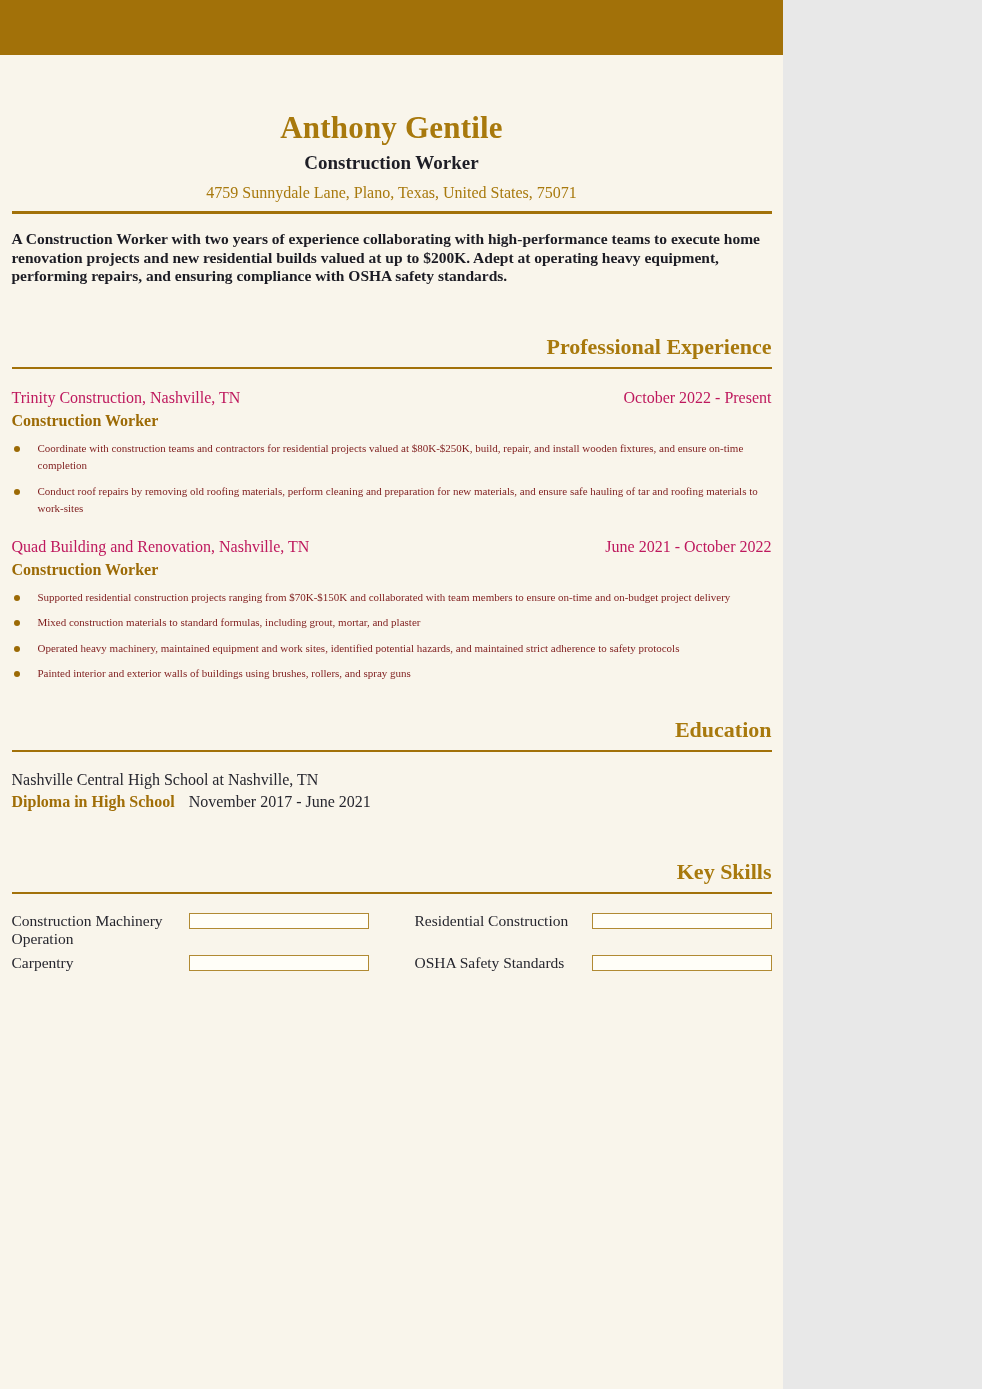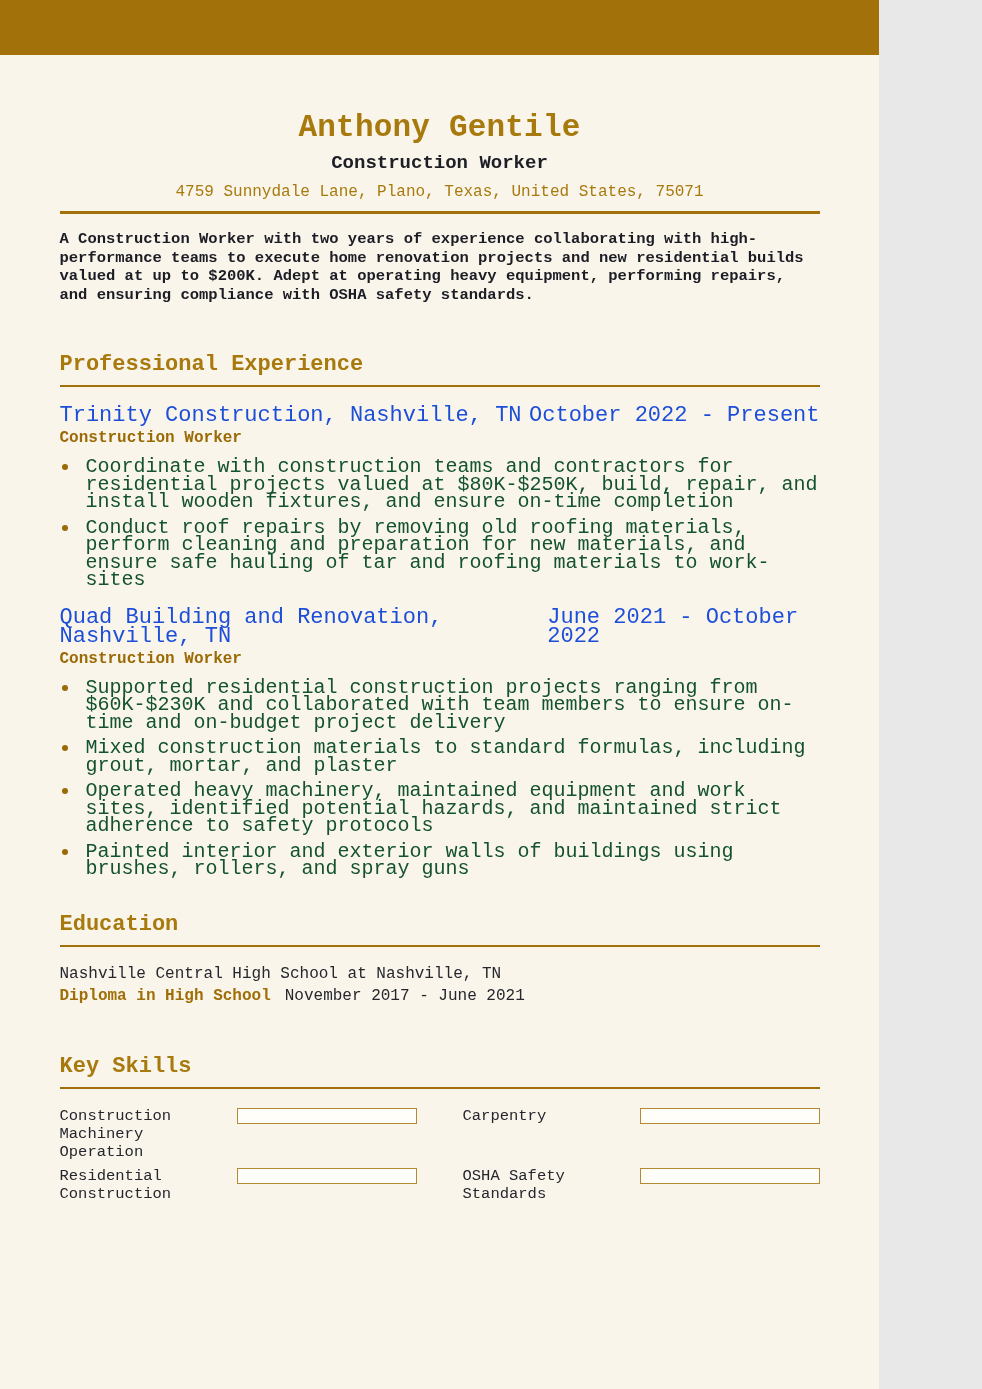--- a/index.html
+++ b/index.html
@@ -3,25 +3,24 @@
 <meta charset="utf-8">
 <style>
   html, body { margin: 0; padding: 0; }
   body {
     width: 982px;
     background: #e8e8e8;
     font-family: "Liberation Serif", "DejaVu Serif", serif;
   }
   .page {
     position: relative;
-    width: 879px;
+    width: 783px;
     height: 1389px;
     background: #F9F5EB;
     overflow: hidden;
-    font-family: Liberation Mono, monospace;
   }
   .top-band {
     height: 55px;
     background: #A27109;
   }
   .content {
     width: 760px;
     margin: 0 auto;
   }
   
@@ -72,55 +71,55 @@
   }
   
   .section-head { margin-top: 48px; }
   .section-head.tight { margin-top: 34px; }
   .section-head h2 {
     margin: 0;
     font-size: 22px;
     line-height: 26px;
     font-weight: bold;
     color: #A8790D;
-    text-align: left;
+    text-align: right;
   }
   .section-rule {
     margin-top: 7px;
     height: 2px;
     background: #A27109;
   }
   
   .company-row {
     margin-top: 19px;
     display: flex;
     justify-content: space-between;
-    font-size: 22px;
-    line-height: 19px;
-    color: #1d4ed8;
+    font-size: 16px;
+    line-height: 19px;
+    color: #be185d;
   }
   .role {
     margin-top: 4px;
     font-size: 16px;
     line-height: 19px;
     font-weight: bold;
     color: #9C6A05;
   }
   ul.bullets {
     list-style: none;
     margin: 10px 0 0 0;
     padding: 0;
   }
   ul.bullets li {
     position: relative;
     padding-left: 26px;
     margin-bottom: 8px;
-    font-size: 20px;
+    font-size: 11px;
     line-height: 17.5px;
-    color: #14532d;
+    color: #7f1d1d;
   }
   .dot {
     position: absolute;
     left: 2px;
     top: 6px;
     width: 6px;
     height: 6px;
     border-radius: 50%;
     background: #9C6A05;
   }
@@ -205,21 +204,21 @@
       </ul>
     </div>
 
     <div>
       <div class="company-row">
         <span>Quad Building and Renovation, Nashville, TN</span>
         <span>June 2021 - October 2022</span>
       </div>
       <div class="role">Construction Worker</div>
       <ul class="bullets">
-        <li><span class="dot"></span><span>Supported residential construction projects ranging from $60K-$230K and collaborated with team members to ensure on-time and on-budget project delivery</span></li>
+        <li><span class="dot"></span><span>Supported residential construction projects ranging from $70K-$150K and collaborated with team members to ensure on-time and on-budget project delivery</span></li>
         <li><span class="dot"></span><span>Mixed construction materials to standard formulas, including grout, mortar, and plaster</span></li>
         <li><span class="dot"></span><span>Operated heavy machinery, maintained equipment and work sites, identified potential hazards, and maintained strict adherence to safety protocols</span></li>
         <li><span class="dot"></span><span>Painted interior and exterior walls of buildings using brushes, rollers, and spray guns</span></li>
       </ul>
     </div>
 
     <div class="section-head tight">
       <h2>Education</h2>
       <div class="section-rule"></div>
     </div>
@@ -231,27 +230,27 @@
     <div class="section-head">
       <h2>Key Skills</h2>
       <div class="section-rule"></div>
     </div>
     <div class="skills-grid">
       <div class="skill-item">
         <span class="skill-label">Construction Machinery Operation</span>
         <span class="skill-bar"><span class="skill-bar-fill" style="width: 60%;"></span></span>
       </div>
       <div class="skill-item">
+        <span class="skill-label">Residential Construction</span>
+        <span class="skill-bar"><span class="skill-bar-fill" style="width: 80%;"></span></span>
+      </div>
+      <div class="skill-item">
         <span class="skill-label">Carpentry</span>
         <span class="skill-bar"><span class="skill-bar-fill" style="width: 80%;"></span></span>
       </div>
       <div class="skill-item">
-        <span class="skill-label">Residential Construction</span>
-        <span class="skill-bar"><span class="skill-bar-fill" style="width: 80%;"></span></span>
-      </div>
-      <div class="skill-item">
         <span class="skill-label">OSHA Safety Standards</span>
         <span class="skill-bar"><span class="skill-bar-fill" style="width: 60%;"></span></span>
       </div>
     </div>
 
   </div>
 </div>
 
 </body></html>

